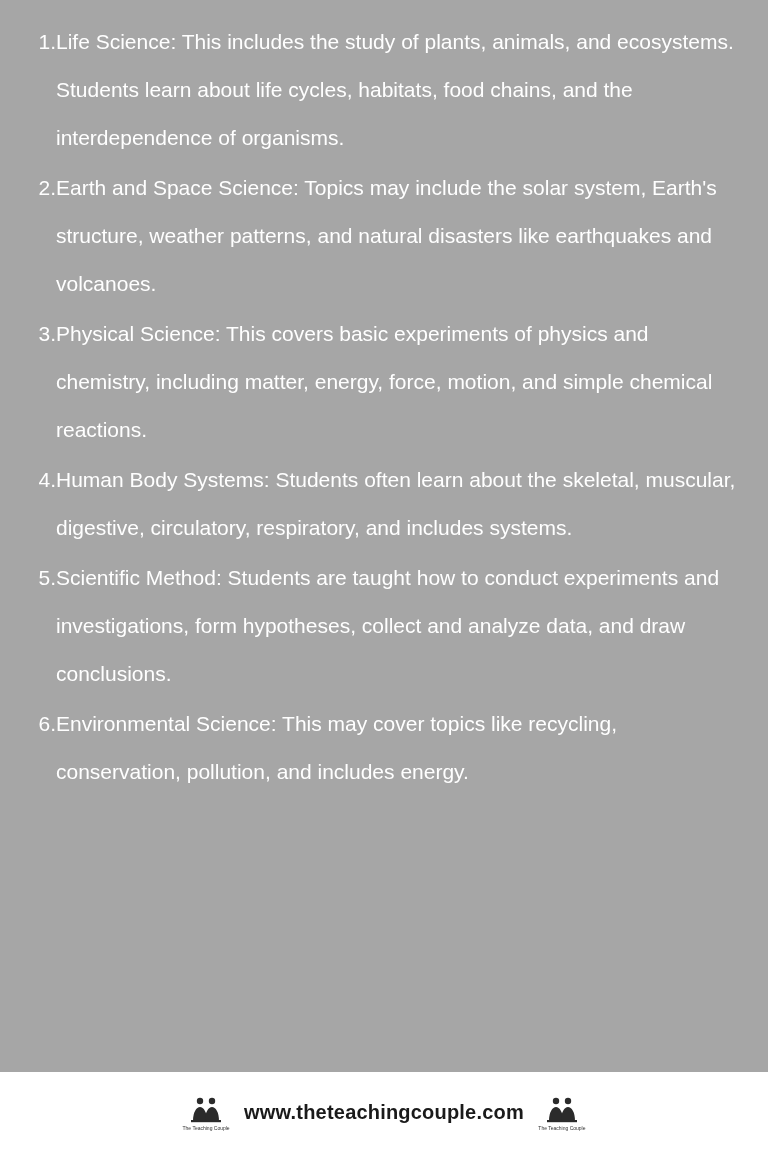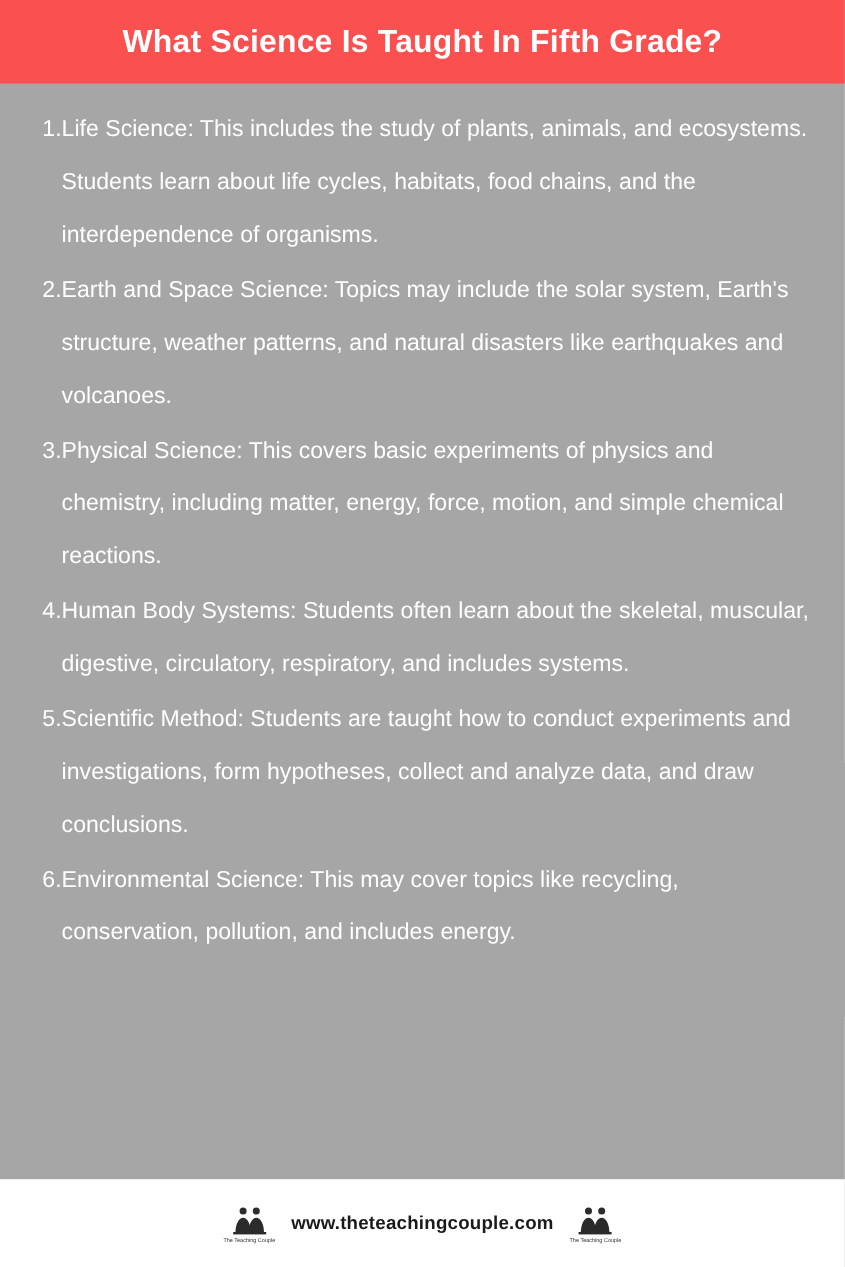--- a/index.html
+++ b/index.html
@@ -78,21 +78,21 @@
     width: 100%;
     height: 80px;
     background: #ffffff;
     display: flex;
     align-items: center;
     justify-content: center;
     gap: 18px;
   }
   .footer-url {
     color: #1a1a1a;
-    font-size: 17px;
+    font-size: 20px;
     font-weight: bold;
     font-family: "Liberation Sans", sans-serif;
     letter-spacing: 0.2px;
   }
   .logo {
     width: 40px;
     height: 46px;
     display: flex;
     flex-direction: column;
     align-items: center;
@@ -105,23 +105,20 @@
     margin-top: 1px;
     font-family: "Liberation Sans", sans-serif;
     white-space: nowrap;
   }
 </style>
 </head>
 <body>
 
 <div class="poster">
 
-  <div class="header">
-    <div class="header-title">What Science Is Taught In Fifth Grade?</div>
-  </div>
 
   <div class="content">
     <ol class="list">
       <li>Life Science: This includes the study of plants, animals, and ecosystems. Students learn about life cycles, habitats, food chains, and the interdependence of organisms.</li>
       <li>Earth and Space Science: Topics may include the solar system, Earth's structure, weather patterns, and natural disasters like earthquakes and volcanoes.</li>
       <li>Physical Science: This covers basic experiments of physics and chemistry, including matter, energy, force, motion, and simple chemical reactions.</li>
       <li>Human Body Systems: Students often learn about the skeletal, muscular, digestive, circulatory, respiratory, and includes systems.</li>
       <li>Scientific Method: Students are taught how to conduct experiments and investigations, form hypotheses, collect and analyze data, and draw conclusions.</li>
       <li>Environmental Science: This may cover topics like recycling, conservation, pollution, and includes energy.</li>
     </ol>

